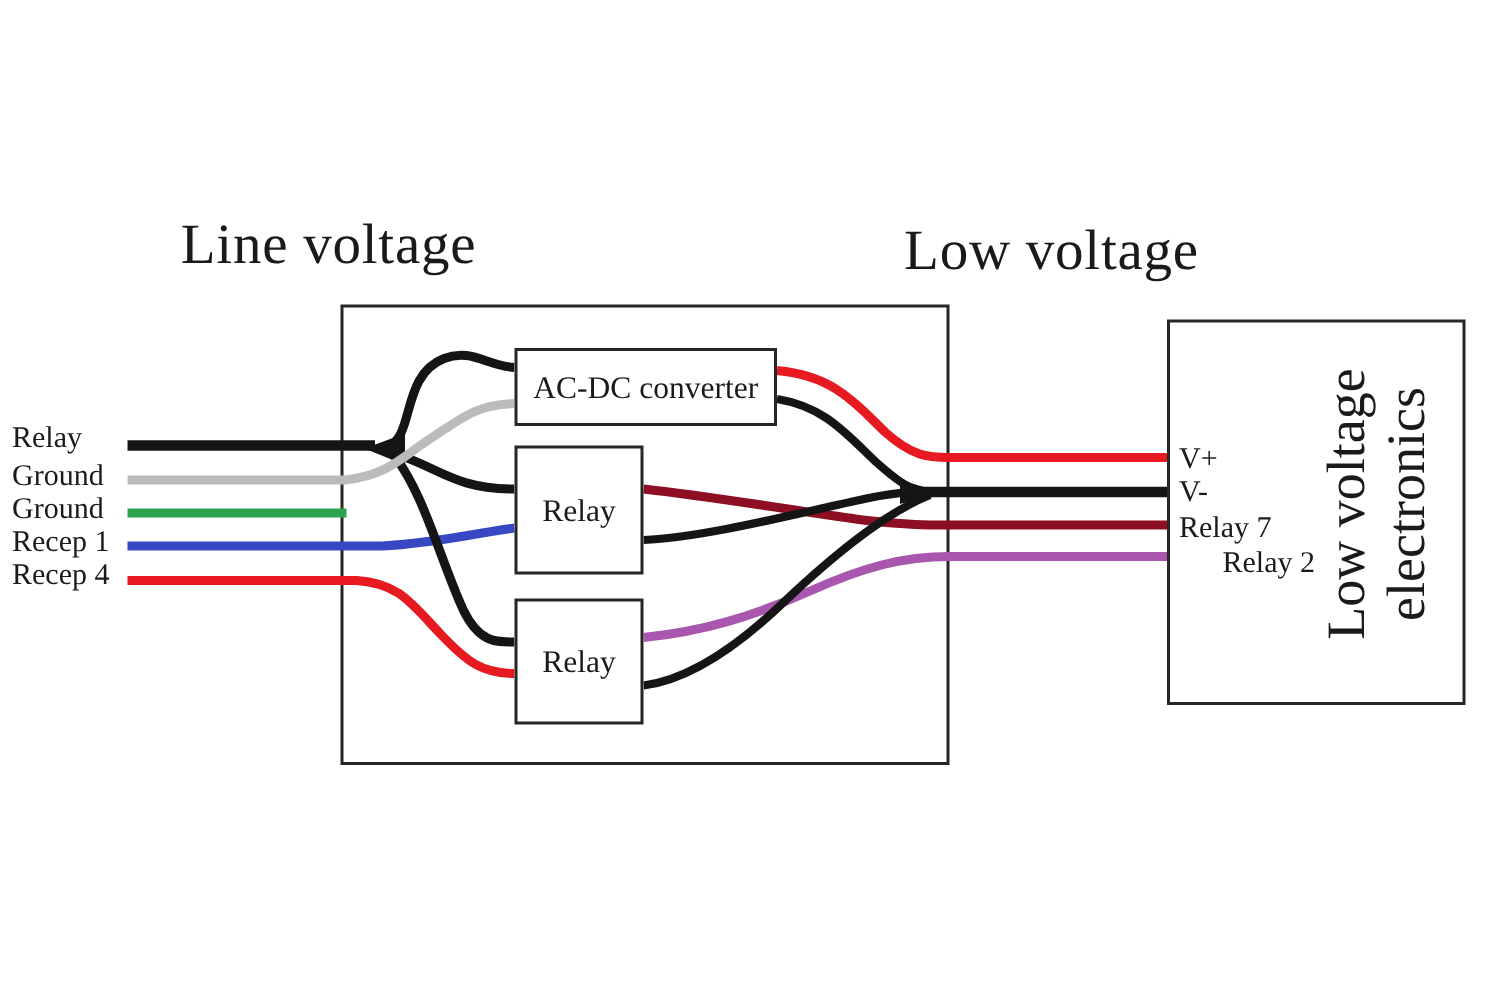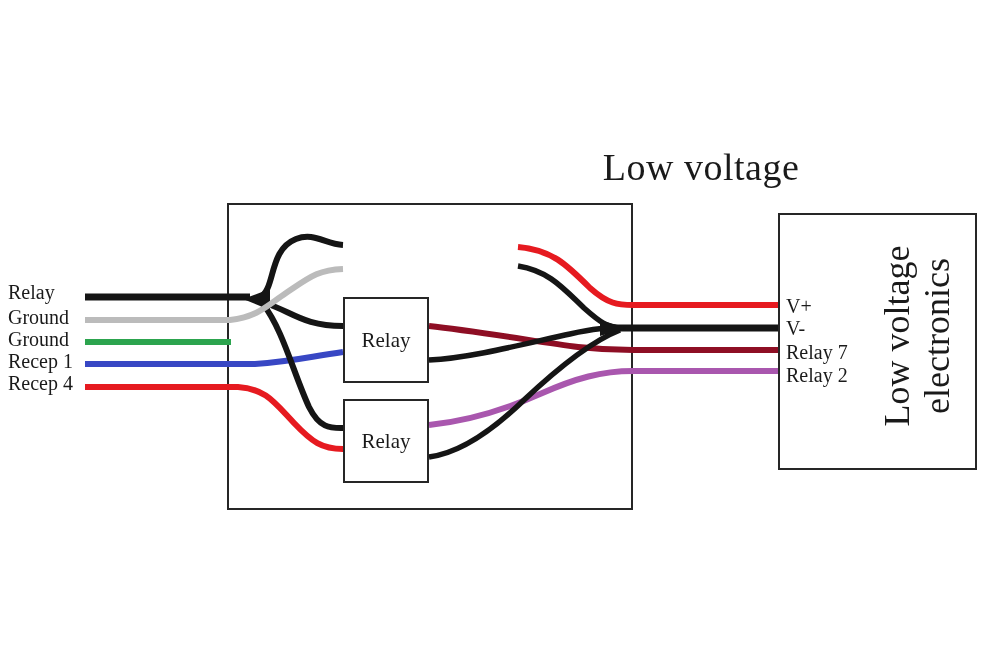--- a/index.html
+++ b/index.html
@@ -29,20 +29,21 @@
     position:absolute; left:917px; top:336px; width:320px;
     transform:translate(-50%,-50%) rotate(-90deg);
     font-size:36px; line-height:40px; text-align:center; white-space:nowrap;
   }
 </style>
 </head>
 <body>
 
 <div class="stage">
 
+  <div class="title" style="left:219px; top:163px;">Line voltage</div>
   <div class="title" style="left:701px; top:167px;">Low voltage</div>
 
   <div class="box-outline" style="left:227px; top:203px; width:406px; height:307px; z-index:1;"></div>
   <div class="box-outline" style="left:778px; top:213px; width:199px; height:257px; z-index:1;"></div>
 
   <svg class="wires" width="999" height="666" viewBox="0 0 999 666">
 
     <path d="M 85 342 H 231" fill="none" stroke-width="6" stroke="#2ca44e"></path>
     <path d="M 85 364 H 255 C 290 362 308 357 343 352" fill="none" stroke-width="6" stroke="#3847c4"></path>
     <path d="M 85 387 H 238 C 266 389 274 402 294 423 C 312 442 322 449 343 449" fill="none" stroke-width="6" stroke="#e61a20"></path>
@@ -57,38 +58,41 @@
     <polygon points="627,328 600,320 600,336" fill="#151515"></polygon>
     <path d="M 260 297 C 276 289 268 250 296 239 C 314 232 325 244 343 245" fill="none" stroke-width="6" stroke="#151515"></path>
     <path d="M 262 302 C 292 311 302 326 343 326" fill="none" stroke-width="6" stroke="#151515"></path>
     <path d="M 263 304 C 283 330 293 372 309 407 C 320 429 331 428 343 428" fill="none" stroke-width="6" stroke="#151515"></path>
     <path d="M 85 297 H 250" fill="none" stroke-width="7" stroke="#151515"></path>
     <polygon points="243,299 270,289 270,310" fill="#151515"></polygon>
 
     <path d="M 85 320 H 230 C 258 317 268 305 286 293 C 310 277 318 270 343 269" fill="none" stroke-width="6" stroke="#bbbbbb"></path>
   </svg>
 
+  <div class="module" style="left:343px; top:232px; width:175px; height:52px;">
+    <span>AC-DC converter</span>
+  </div>
   <div class="module" style="left:343px; top:297px; width:86px; height:86px;">
     <span>Relay</span>
   </div>
   <div class="module" style="left:343px; top:399px; width:86px; height:84px;">
     <span>Relay</span>
   </div>
 
   <div class="labels-layer">
     <div class="pin-label" style="left:8px; top:281px;">Relay</div>
     <div class="pin-label" style="left:8px; top:306px;">Ground</div>
     <div class="pin-label" style="left:8px; top:328px;">Ground</div>
     <div class="pin-label" style="left:8px; top:350px;">Recep 1</div>
     <div class="pin-label" style="left:8px; top:372px;">Recep 4</div>
 
     <div class="pin-label" style="left:786px; top:295px;">V+</div>
     <div class="pin-label" style="left:786px; top:317px;">V-</div>
     <div class="pin-label" style="left:786px; top:341px;">Relay 7</div>
-    <div class="pin-label" style="left:786px; top:364px;">Relay 2</div>
+    <div class="pin-label" style="left:815px; top:364px;">Relay 2</div>
 
     <div class="rotated-text">
       <span>Low voltage</span><br>
       <span>electronics</span>
     </div>
   </div>
 
 </div>
 
 </body></html>

